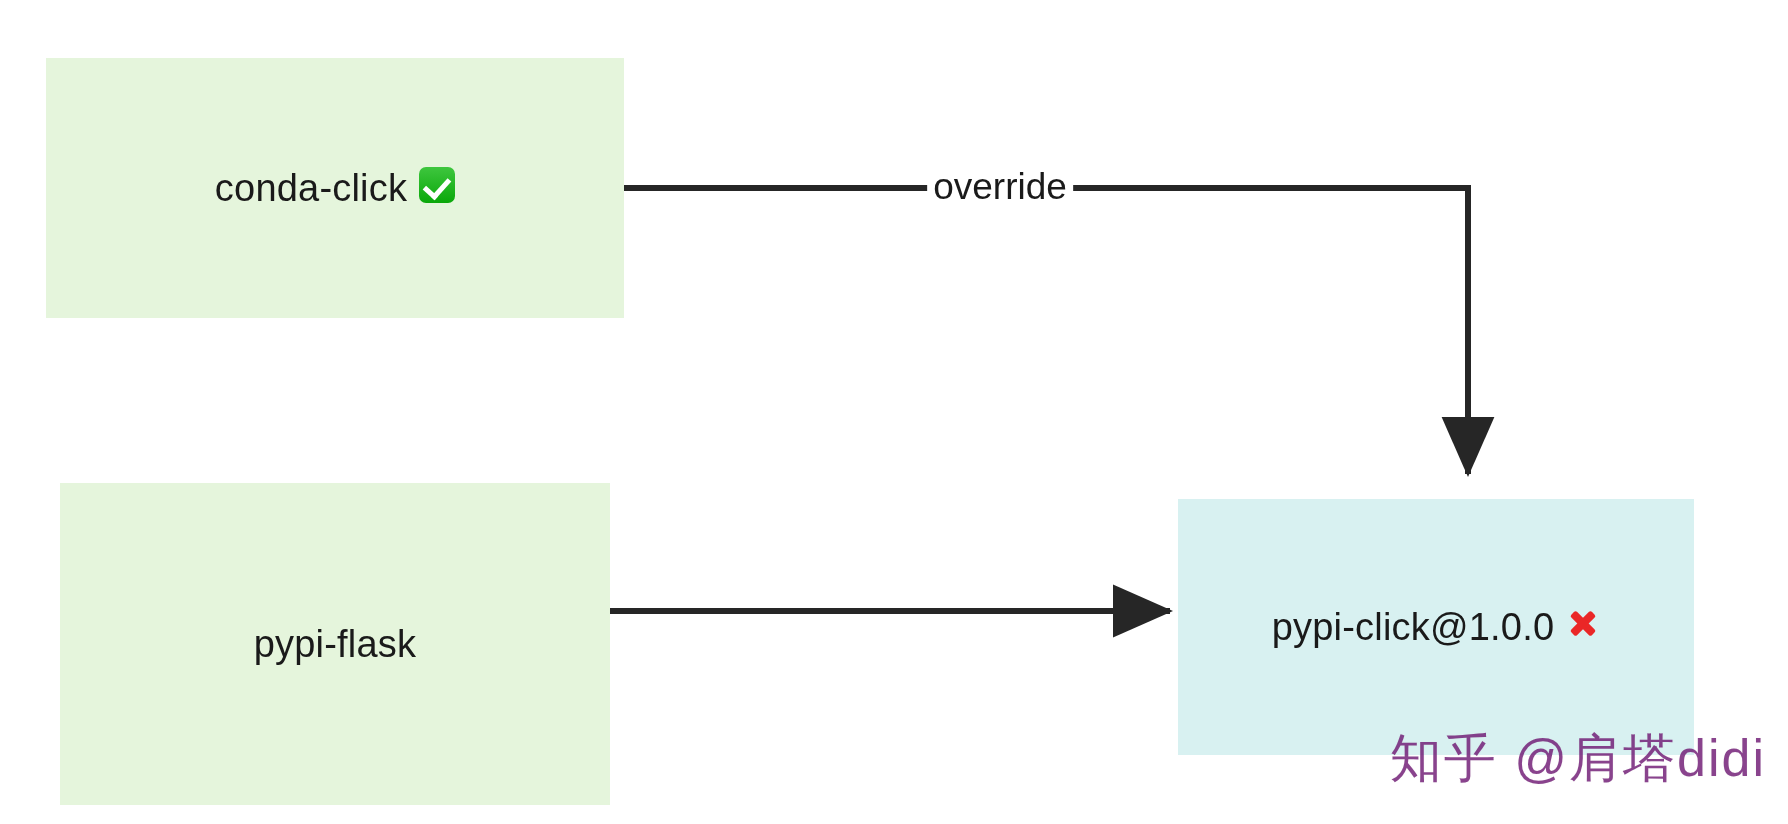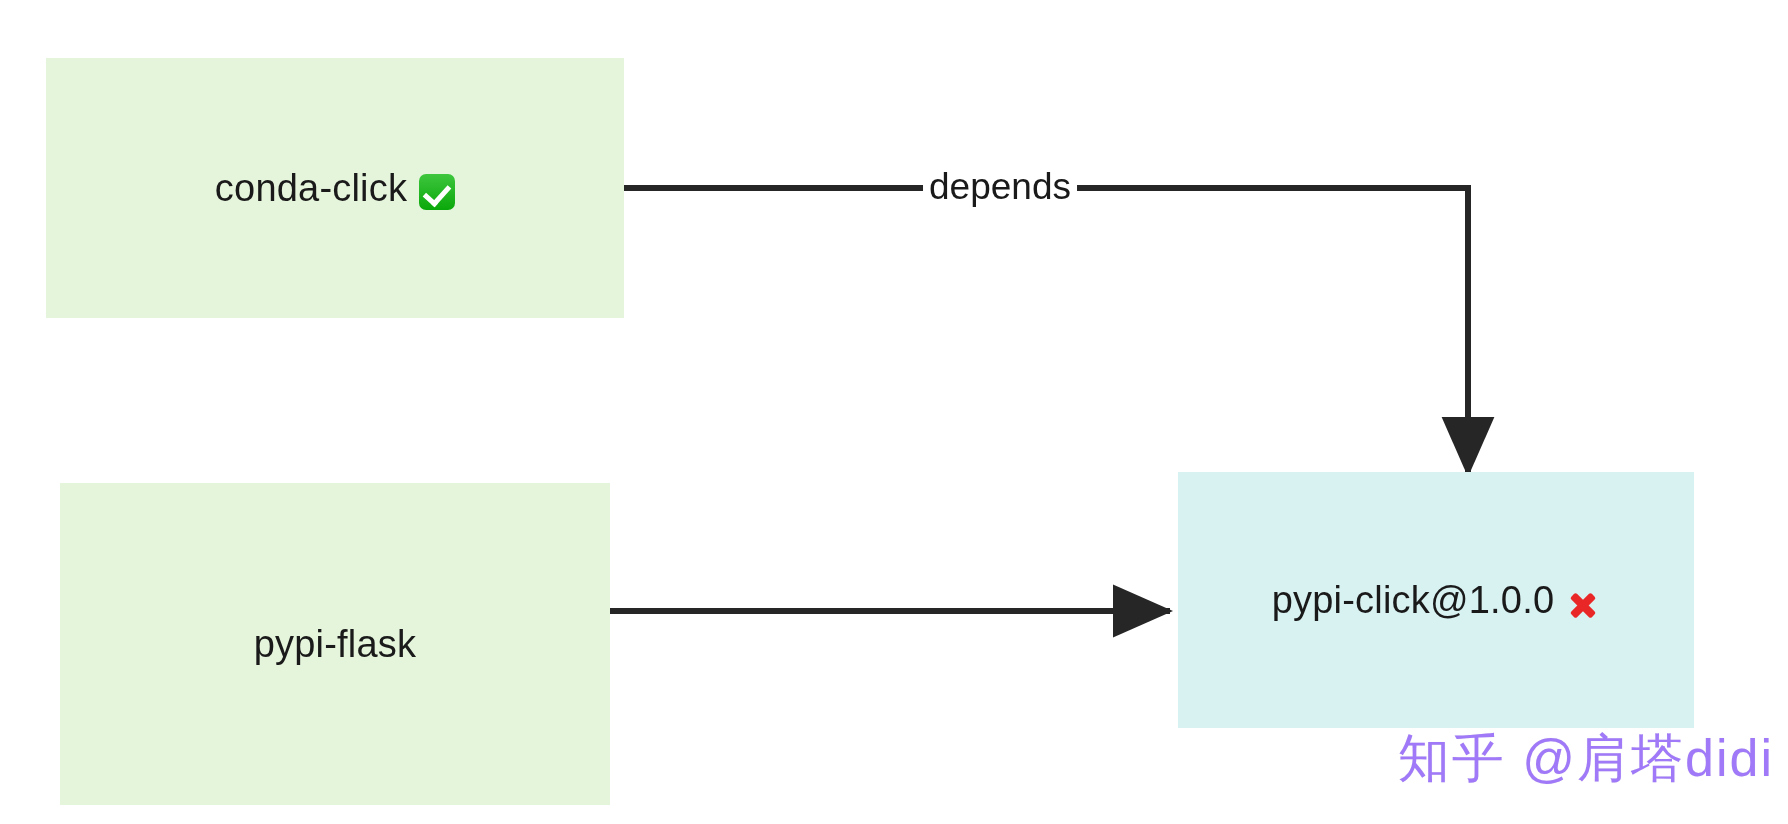--- a/index.html
+++ b/index.html
@@ -41,27 +41,27 @@
     height: 260px;
   }
   #node-pypi-flask {
     left: 60px;
     top: 483px;
     width: 550px;
     height: 322px;
   }
   #node-pypi-click {
     left: 1178px;
-    top: 472px;
+    top: 499px;
     width: 516px;
     height: 256px;
   }
   .node-label {
     display: inline-flex;
-    align-items: flex-end;
+    align-items: flex-start;
     gap: 12px;
   }
   .check-badge {
     display: inline-block;
     width: 36px;
     height: 36px;
     border-radius: 7px;
     background: linear-gradient(#3ec63e, #0aa80a);
     position: relative;
     vertical-align: -5px;
@@ -121,24 +121,24 @@
     top: 168px;
     transform: translateX(-50%);
   }
   #edge-label-depends {
     left: 895px;
     top: 592px;
     transform: translateX(-50%);
   }
   #watermark {
     position: absolute;
-    right: 14px;
+    right: 22px;
     bottom: 30px;
     font-size: 52px;
-    color: #8b5cf6;
+    color: #701a75;
     opacity: 0.82;
     letter-spacing: 2px;
     white-space: nowrap;
     mix-blend-mode: normal;
     text-shadow: 0 0 1px rgba(200,200,200,0.45);
   }
 </style>
 </head>
 <body>
 
@@ -172,18 +172,18 @@
     </span>
   </div>
 
   <div class="node node-cyan" id="node-pypi-click">
     <span class="node-label">
       <span>pypi-click@1.0.0</span>
       <span class="cross-badge"></span>
     </span>
   </div>
 
-  <div class="edge-label" id="edge-label-override">depends</div>
+  <div class="edge-label" id="edge-label-override">override</div>
 
 
   <div id="watermark">知乎 @肩塔didi</div>
 
 </div>
 
 </body></html>

